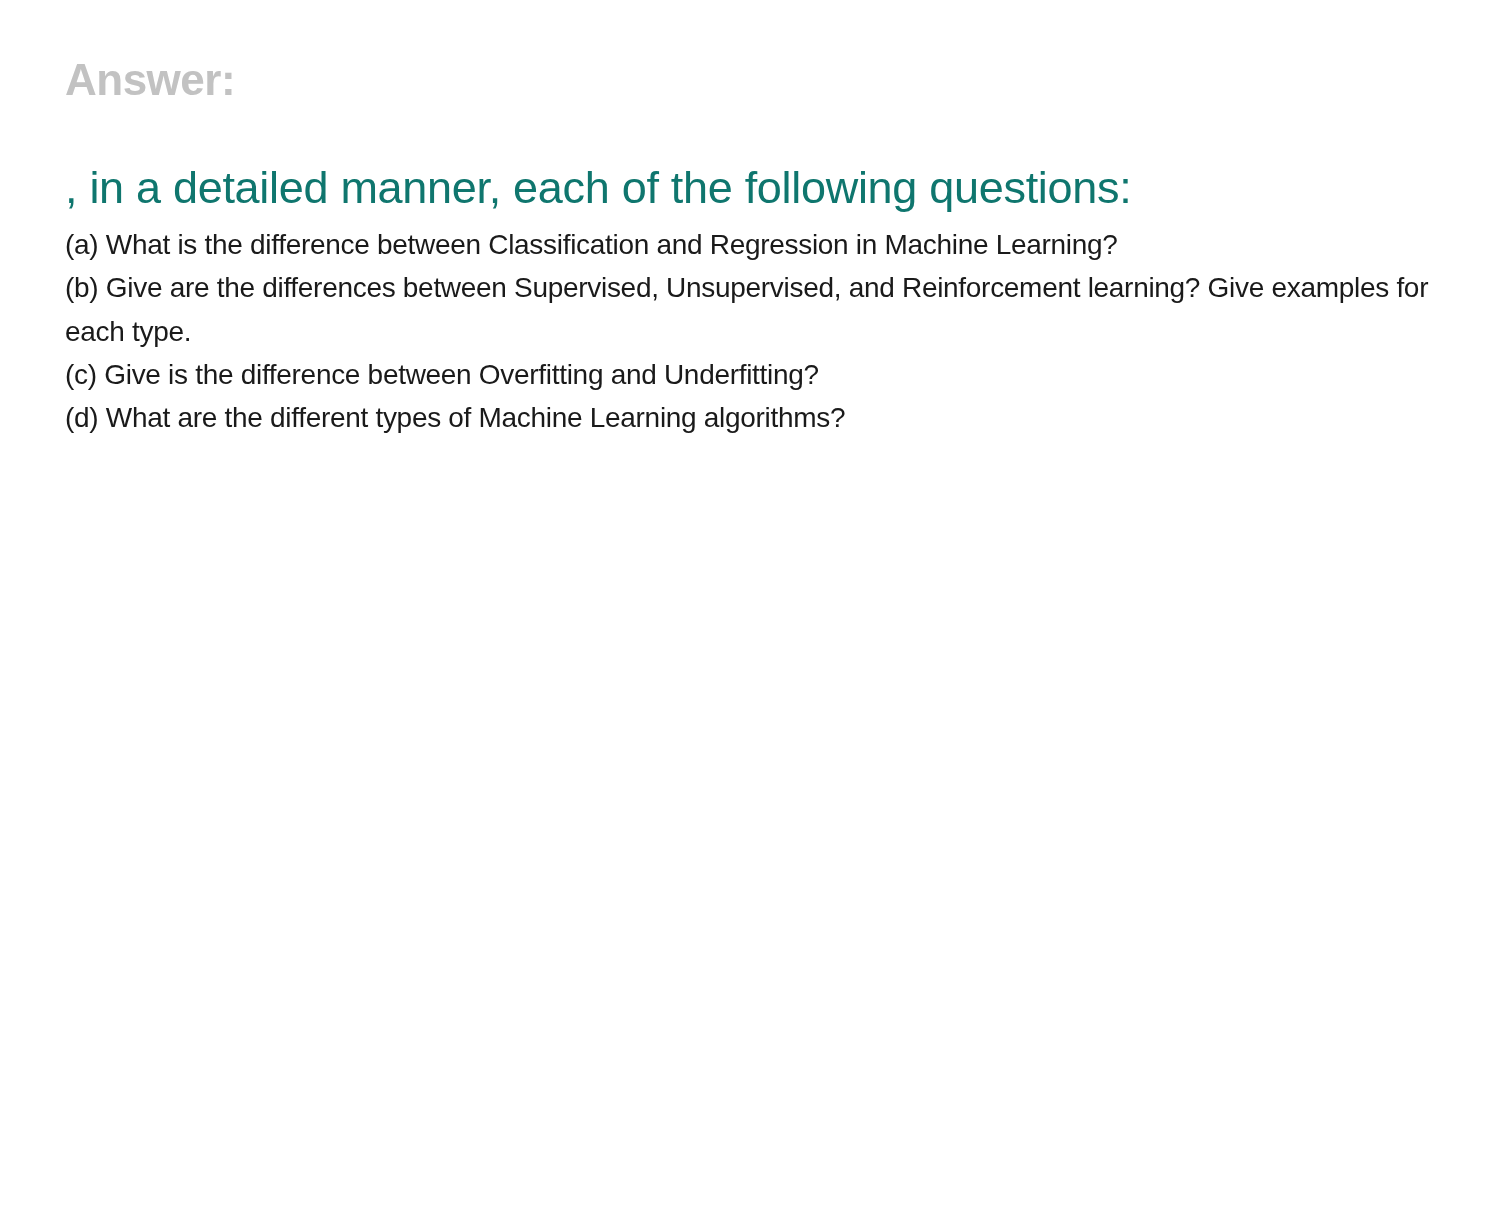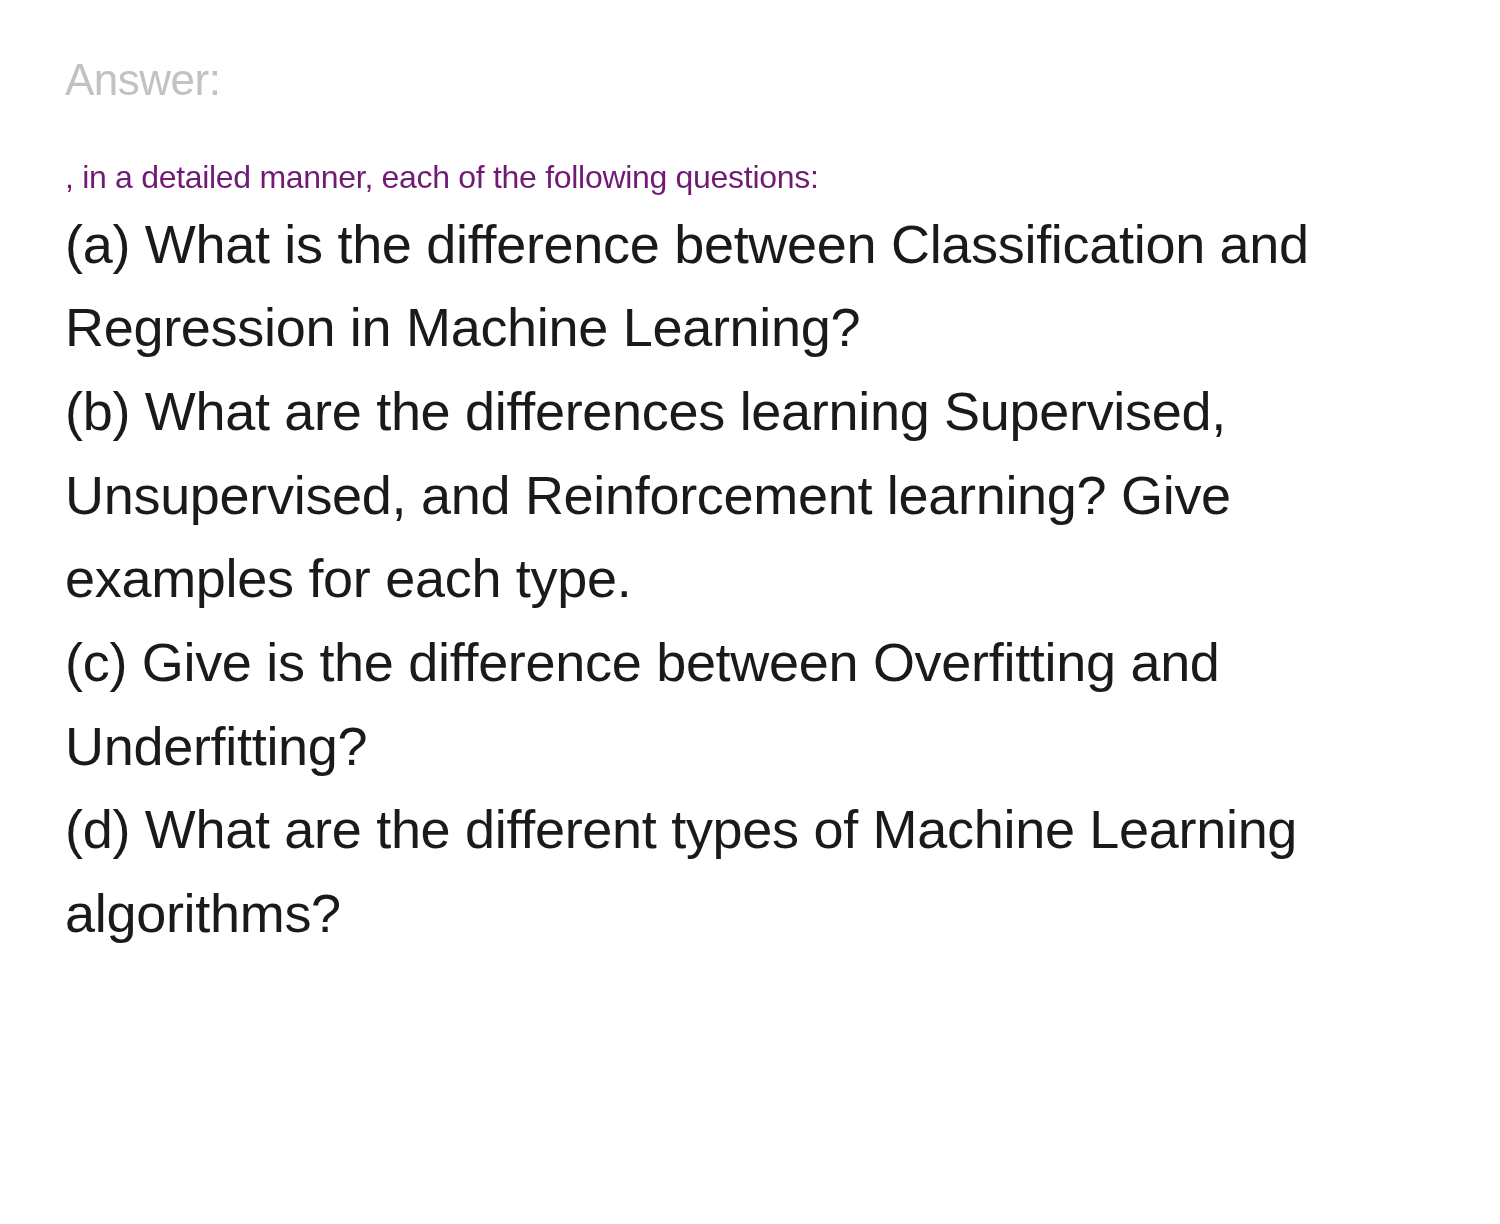--- a/index.html
+++ b/index.html
@@ -11,47 +11,47 @@
     body {
       width: 1500px;
       height: 1224px;
       background: #ffffff;
       font-family: -apple-system, BlinkMacSystemFont, "Segoe UI", Helvetica, Arial, sans-serif;
       padding: 55px 65px;
     }
     
     .answer-label {
       font-size: 44px;
-      font-weight: 400;
+      font-weight: 700;
       color: #c2c2c2;
       margin-bottom: 48px;
       letter-spacing: -0.5px;
     }
     
     .question-intro {
-      font-size: 32px;
-      color: #701a75;
+      font-size: 45px;
+      color: #0f766e;
       line-height: 1.55;
       margin-bottom: 0;
       letter-spacing: -0.3px;
     }
     
     .question-item {
-      font-size: 54px;
+      font-size: 28px;
       color: #1a1a1a;
       line-height: 1.55;
       letter-spacing: -0.3px;
     }
   </style>
 </head>
 <body>
 
 <div class="answer-label">Answer:</div>
 
 <div class="question-intro">, in a detailed manner, each of the following questions:</div>
 
 <div class="question-item">(a) What is the difference between Classification and Regression in Machine Learning?</div>
 
-<div class="question-item">(b) What are the differences learning Supervised, Unsupervised, and Reinforcement learning? Give examples for each type.</div>
+<div class="question-item">(b) Give are the differences between Supervised, Unsupervised, and Reinforcement learning? Give examples for each type.</div>
 
 <div class="question-item">(c) Give is the difference between Overfitting and Underfitting?</div>
 
 <div class="question-item">(d) What are the different types of Machine Learning algorithms?</div>
 
 </body></html>

